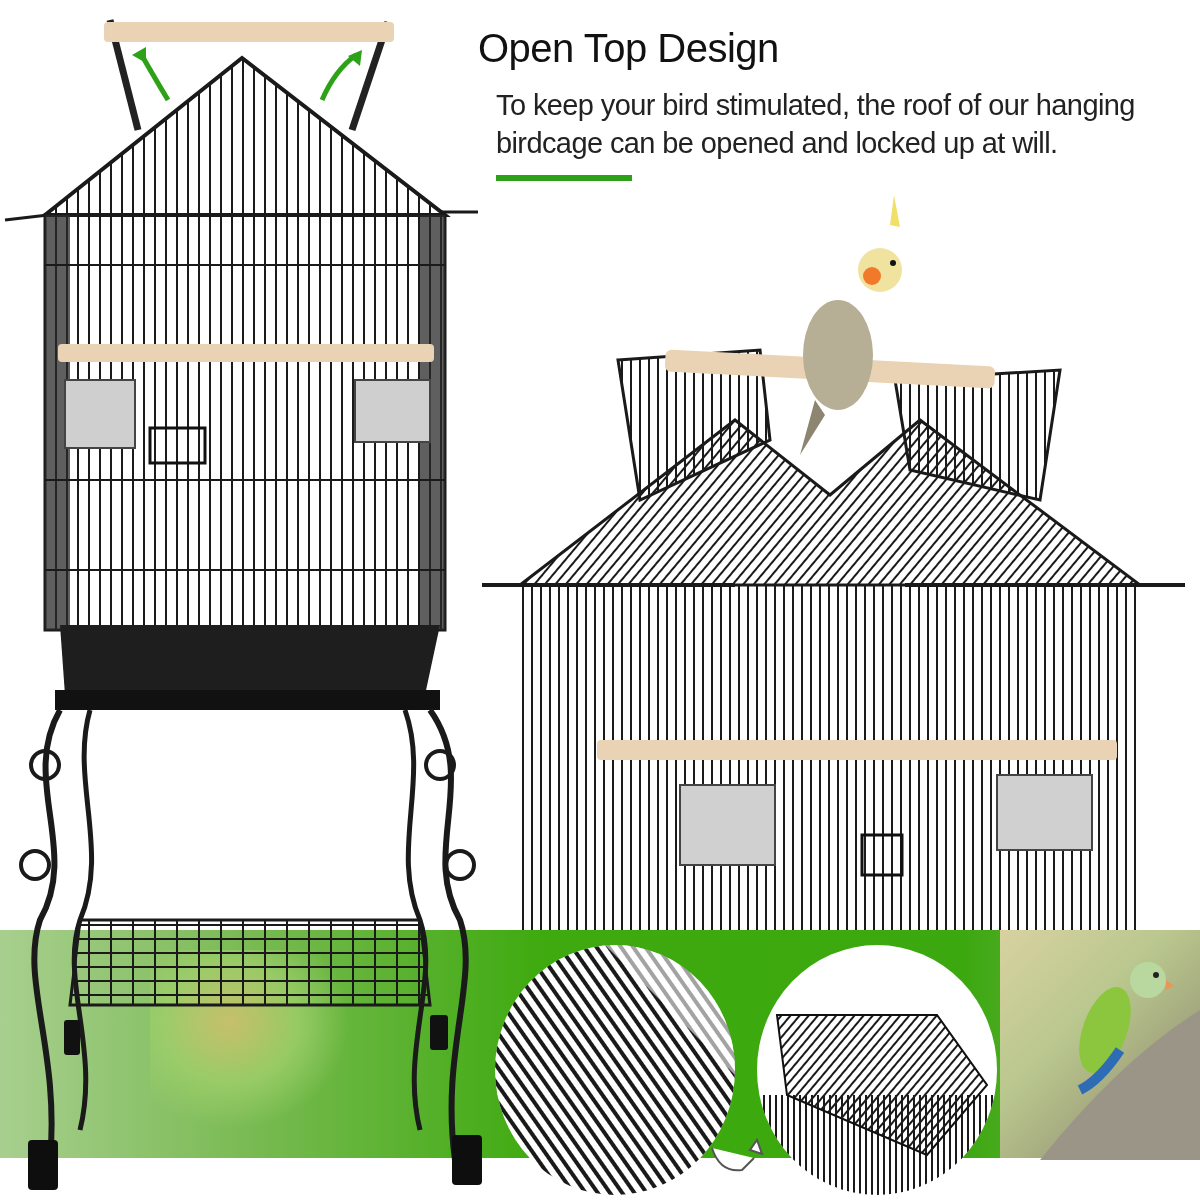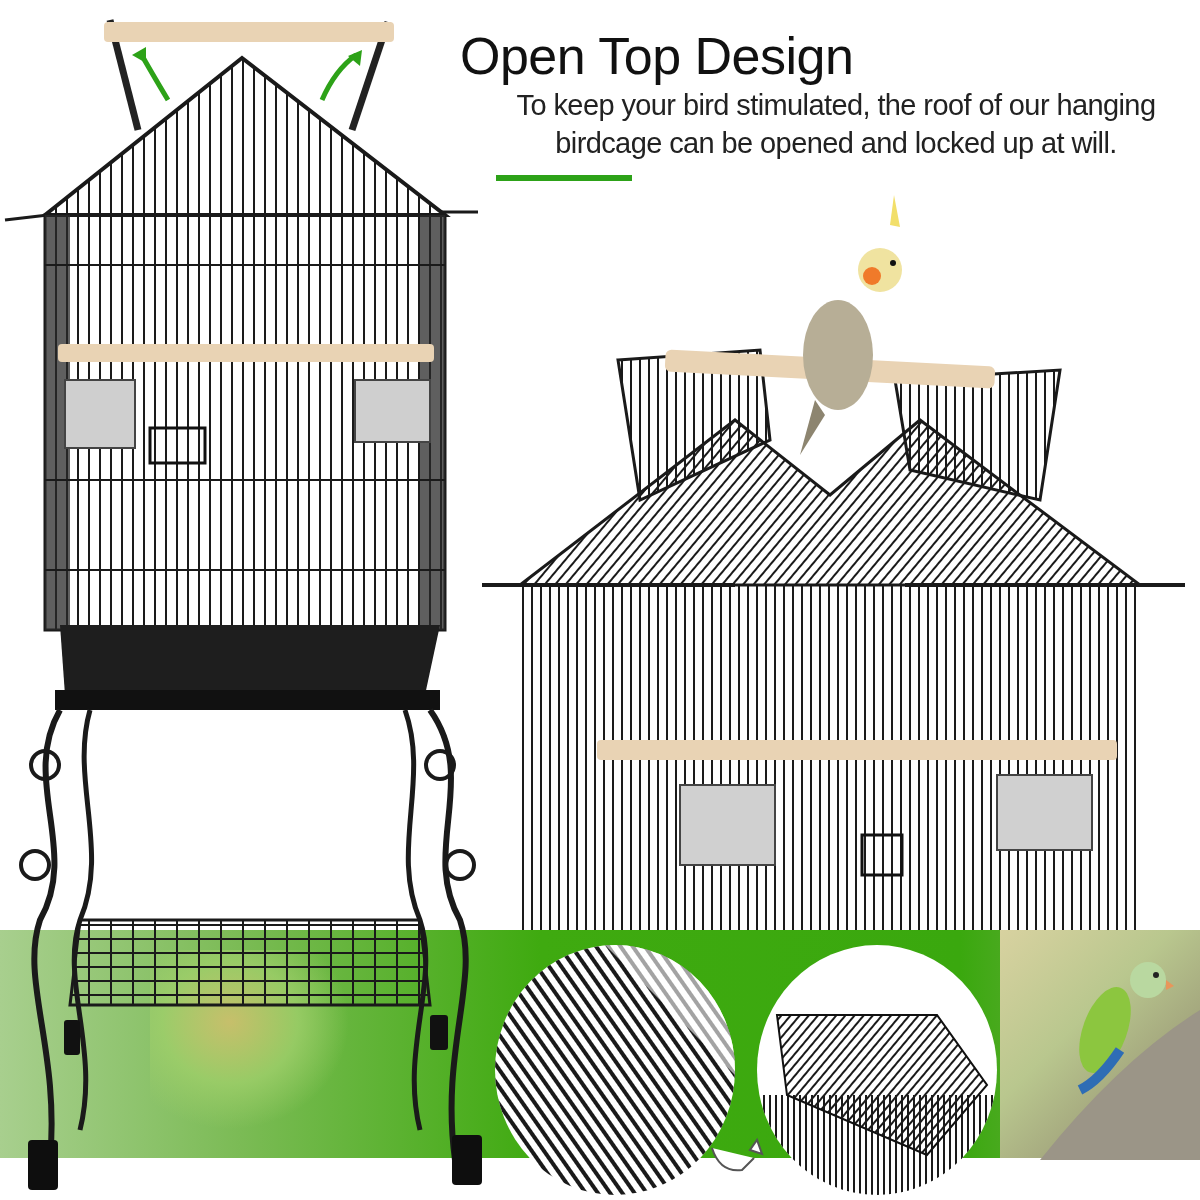--- a/index.html
+++ b/index.html
@@ -1,19 +1,19 @@
 <!DOCTYPE html>
 <html><head>
 <meta charset="utf-8">
 <style>
   html,body{margin:0;padding:0;}
   body{width:1200px;height:1200px;position:relative;background:#fff;overflow:hidden;font-family:"Liberation Sans",sans-serif;}
   .abs{position:absolute;}
-  .title{left:460px;top:26px;font-size:52px;color:#111;letter-spacing:-0.5px;}
-  .desc{left:496px;top:86px;width:680px;font-size:29px;line-height:38px;color:#222;letter-spacing:-0.6px;text-align:center;}
+  .title{left:478px;top:26px;font-size:40px;color:#111;letter-spacing:-0.5px;}
+  .desc{left:496px;top:86px;width:680px;font-size:29px;line-height:38px;color:#222;letter-spacing:-0.6px;}
   .accent-line{left:496px;top:175px;width:136px;height:6px;background:#2da218;}
   .green-band{left:0;top:930px;width:1200px;height:228px;background:linear-gradient(90deg,#a8cf8e 0%,#7bbb55 20%,#3faa10 45%,#3aa80e 80%,#8fb06a 100%);}
   .circle{border-radius:50%;background:#fff;overflow:hidden;}
   svg{position:absolute;left:0;top:0;}
 </style>
 </head>
 <body>
 
 <div class="abs green-band"></div>
 

